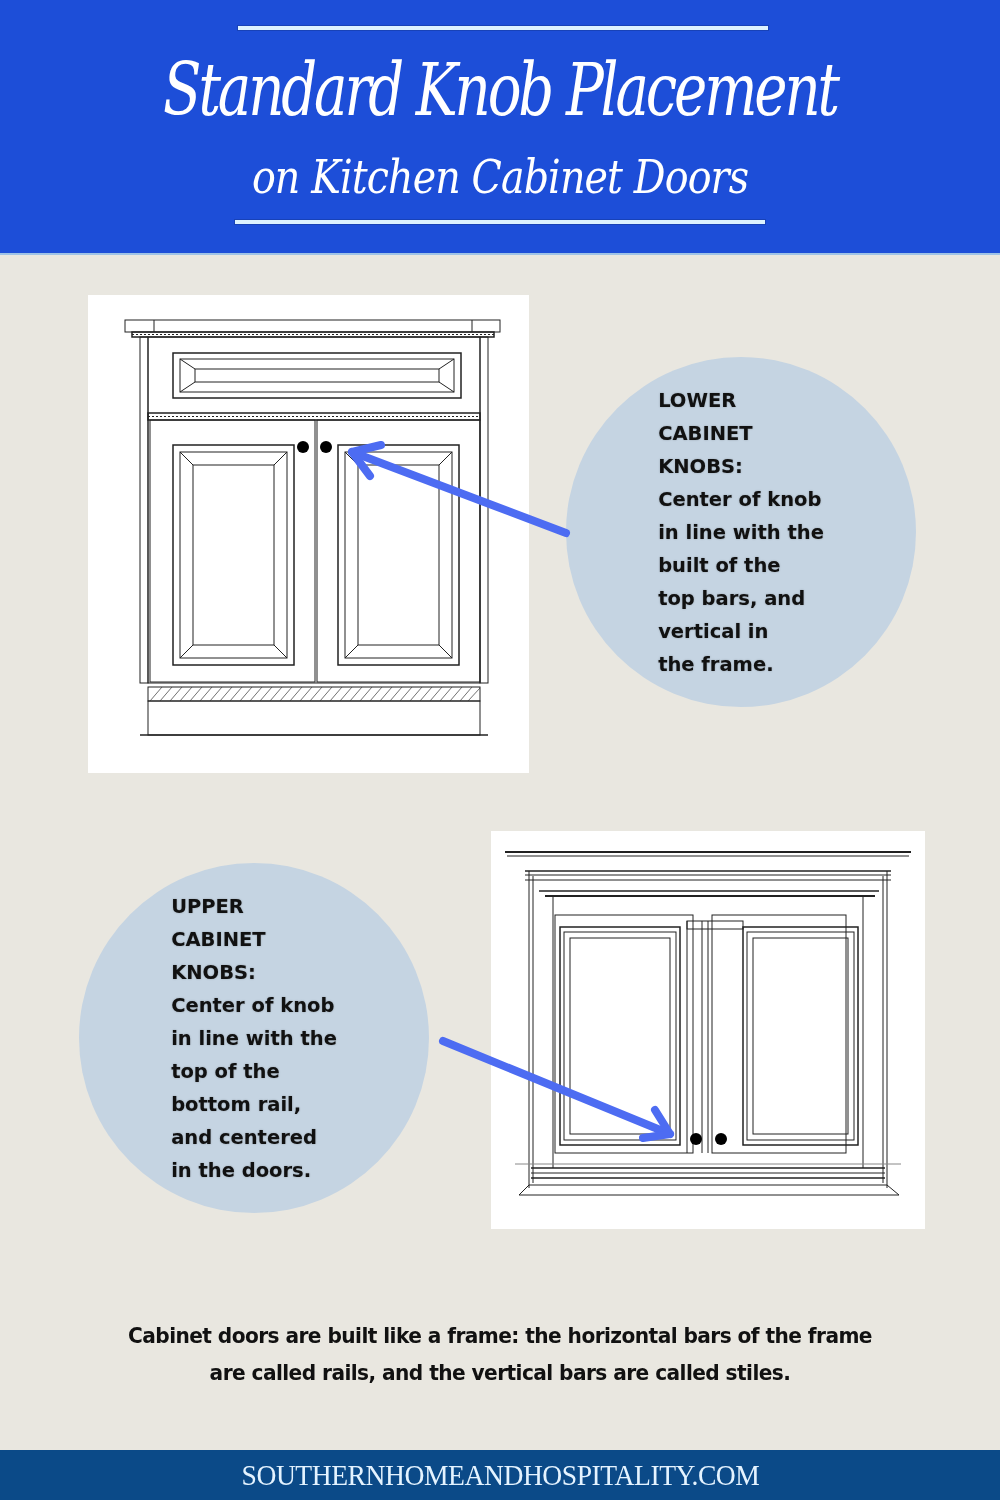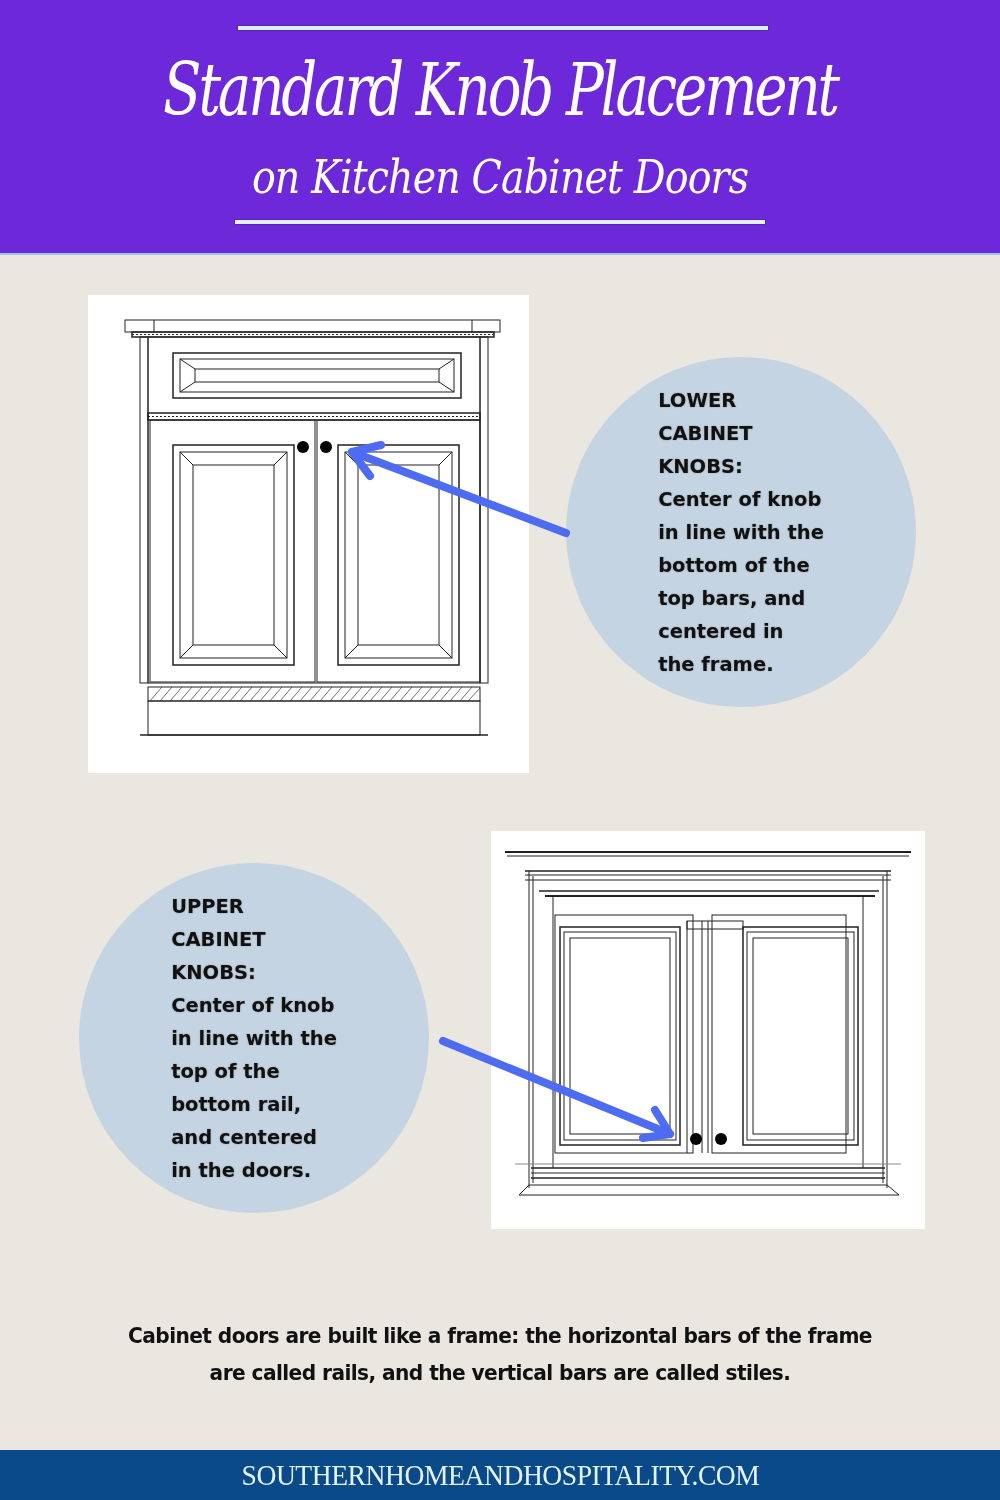--- a/index.html
+++ b/index.html
@@ -3,21 +3,21 @@
 <meta charset="utf-8">
 <style>
   html, body { margin: 0; padding: 0; }
   body {
     width: 1000px; height: 1500px; position: relative; overflow: hidden;
     background: #E9E7E0;
     font-family: "DejaVu Sans", sans-serif;
   }
   .header {
     position: absolute; left: 0; top: 0; width: 1000px; height: 253px;
-    background: #6d28d9;
+    background: #1d4ed8;
     border-bottom: 2px solid #9FC3E6;
   }
   .rule {
     position: absolute; height: 4px; background: #DDF2FF;
     box-shadow: 0 0 0 1px rgba(0,0,0,0.15);
   }
   .rule.top { left: 238px; width: 530px; top: 26px; }
   .rule.bottom { left: 235px; width: 530px; top: 220px; }
   .title {
     position: absolute; left: 0; width: 1000px; top: 40px; text-align: center;
@@ -212,23 +212,23 @@
   <div style="position:absolute;left:224px;top:302px;width:12px;height:12px;border-radius:50%;background:#000;"></div>
 </div>
 
 <div class="circle lower">
   <div class="circle-text">
     <span class="line">LOWER</span>
     <span class="line">CABINET</span>
     <span class="line">KNOBS:</span>
     <span class="line">Center of knob</span>
     <span class="line">in line with the</span>
-    <span class="line">bottom of the</span>
+    <span class="line">built of the</span>
     <span class="line">top bars, and</span>
-    <span class="line">centered in</span>
+    <span class="line">vertical in</span>
     <span class="line">the frame.</span>
   </div>
 </div>
 
 <div class="circle upper">
   <div class="circle-text">
     <span class="line">UPPER</span>
     <span class="line">CABINET</span>
     <span class="line">KNOBS:</span>
     <span class="line">Center of knob</span>

